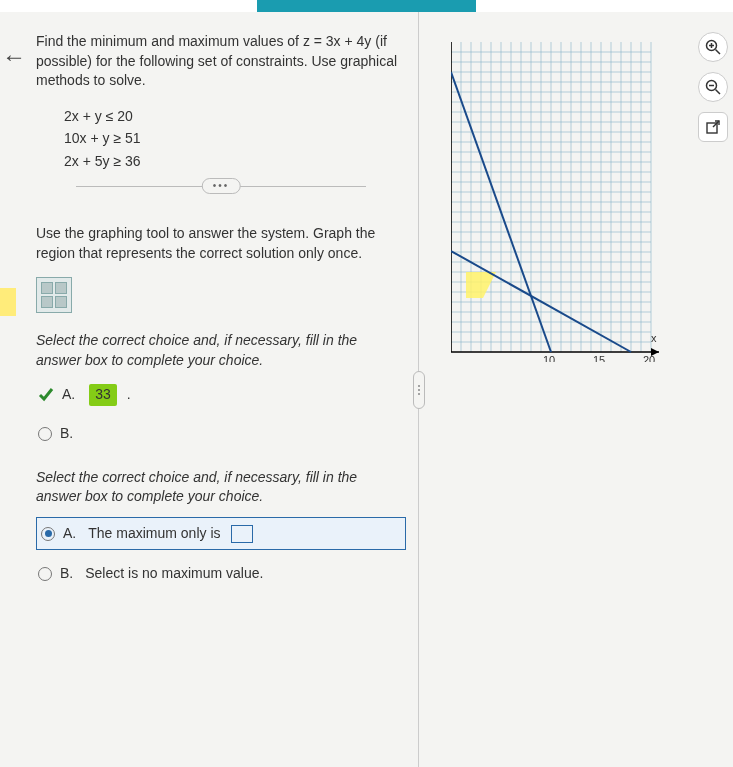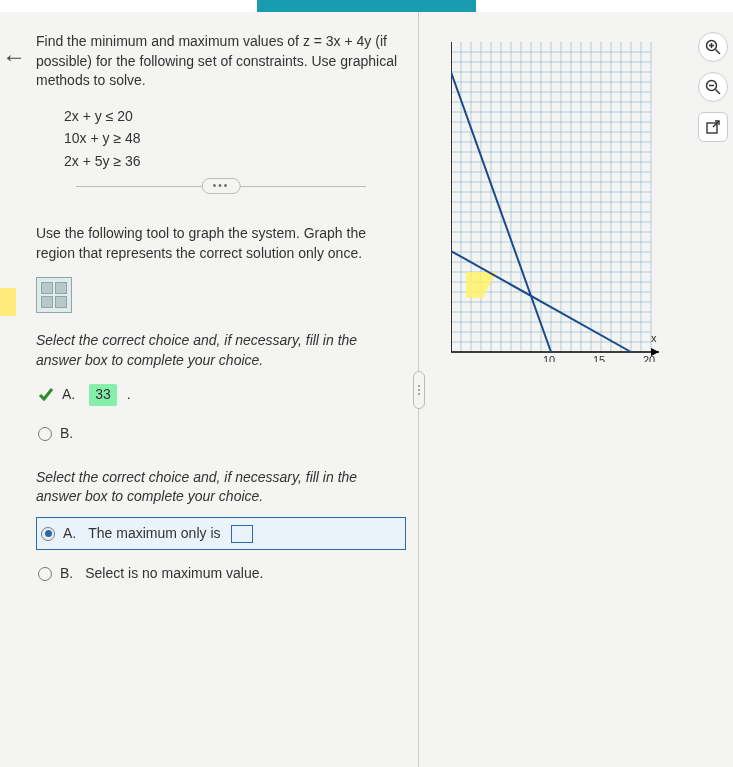--- a/index.html
+++ b/index.html
@@ -134,21 +134,21 @@
     content:"";width:7px;height:7px;border-radius:50%;background:#2a6aa8;
   }
   .checkmark {
     width:16px;height:16px;flex-shrink:0;
     position:relative;cursor:pointer;
   }
   .checkmark svg{width:16px;height:16px;}
   .choice-letter { font-weight: normal; margin-right:4px; }
   .answer-fill {
     display:inline-block;
-    background:#86efac;
+    background:#84cc16;
     padding:1px 6px;
     border-radius:2px;
     margin:0 2px;
   }
   .answer-box-empty {
     display:inline-block;
     width:22px;height:18px;
     border:1.5px solid #2a6aa8;
     vertical-align:middle;
     margin:0 2px;
@@ -183,29 +183,29 @@
   <div class="left-gutter">
     <div class="back-arrow">←</div>
   </div>
 
   <div class="yellow-tab"></div>
 
   <div class="content-col">
     <div class="question-text">Find the minimum and maximum values of z = 3x + 4y (if possible) for the following set of constraints. Use graphical methods to solve.</div>
     <div class="constraints">
       <div>2x + y ≤ 20</div>
-      <div>10x + y ≥ 48</div>
+      <div>10x + y ≥ 51</div>
       <div>2x + 5y ≥ 36</div>
     </div>
 
     <div class="ellipsis-divider">
       <div class="ellipsis-pill">•••</div>
     </div>
 
-    <div class="instruction">Use the following tool to graph the system. Graph the region that represents the correct solution only once.</div>
+    <div class="instruction">Use the graphing tool to answer the system. Graph the region that represents the correct solution only once.</div>
 
     <div class="graph-tool-btn">
       <span></span>
         <span></span>
         <span></span>
         <span></span>
     </div>
 
     <div class="choice-block">
       <div class="choice-instruction">Select the correct choice and, if necessary, fill in the answer box to complete your choice.</div>

